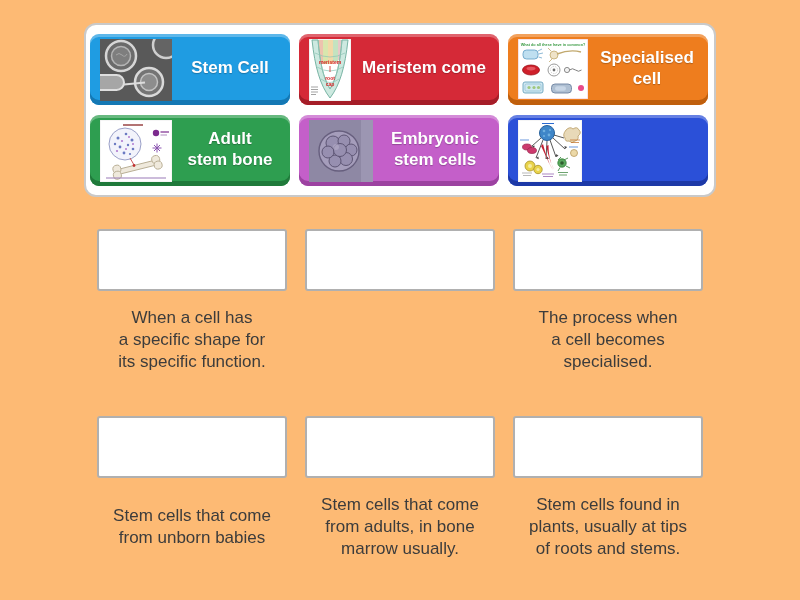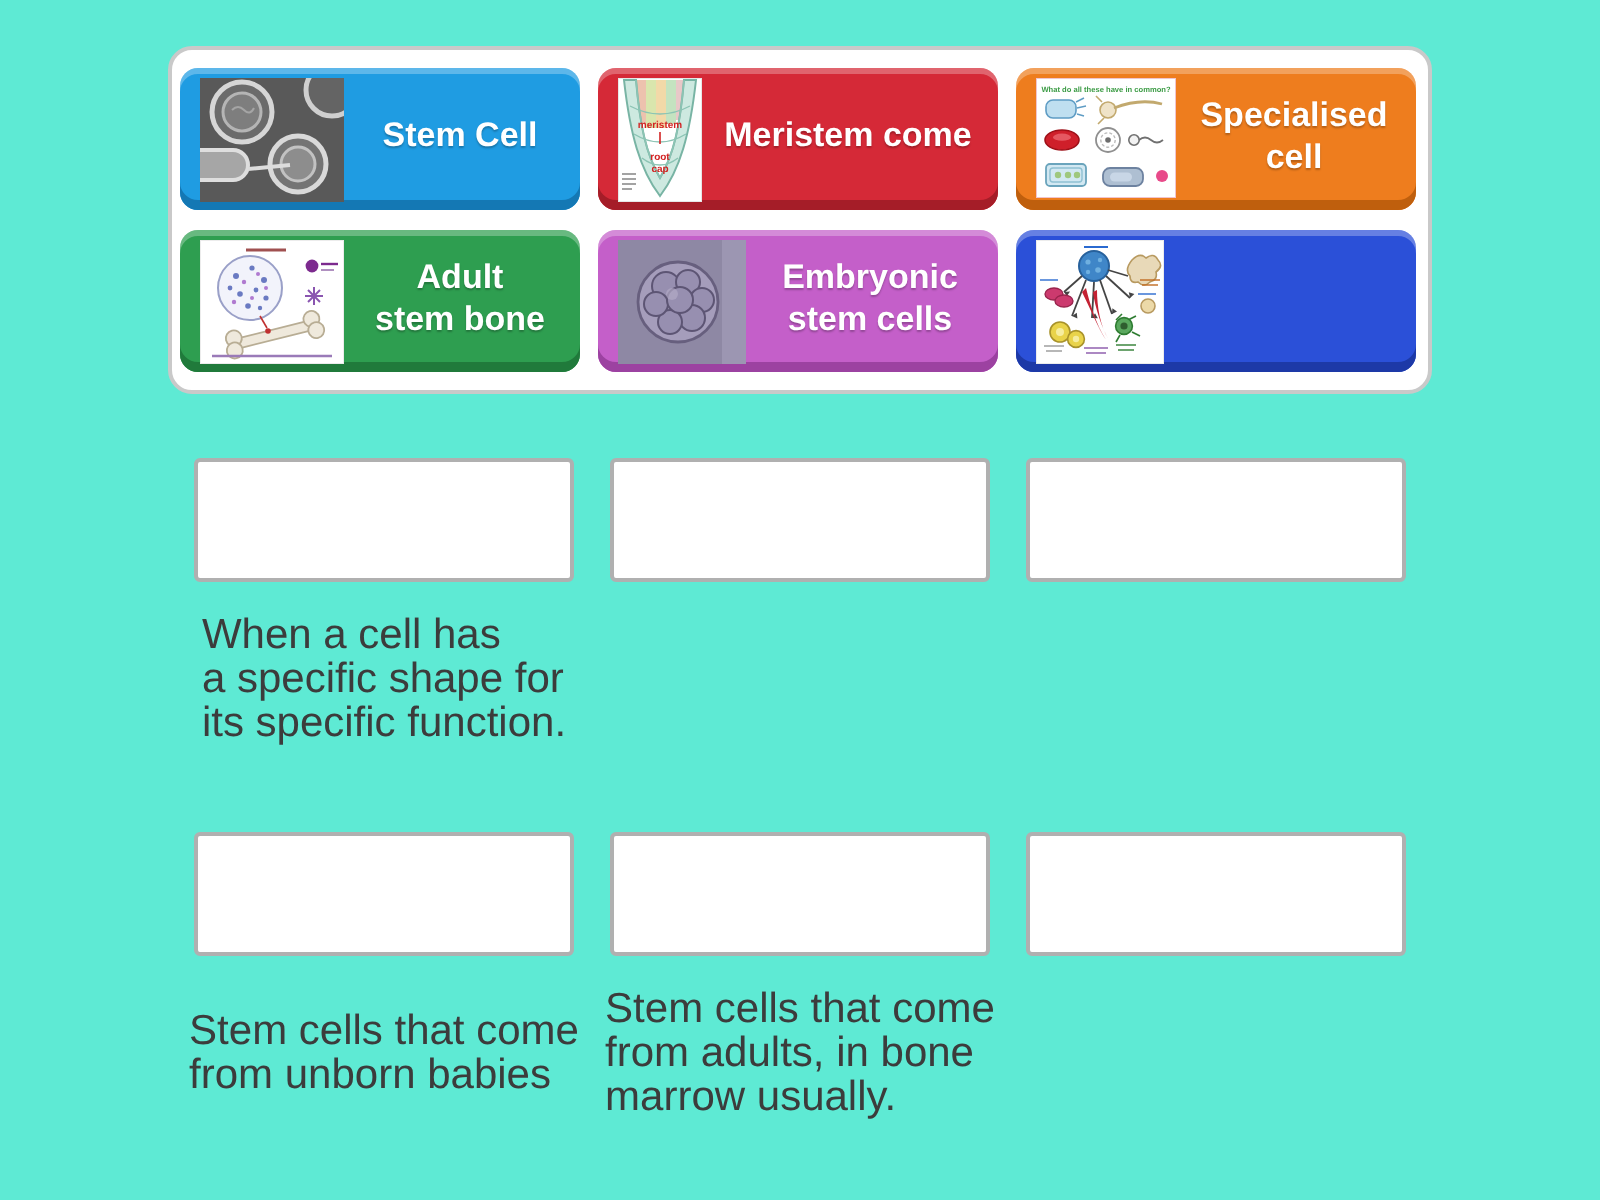--- a/index.html
+++ b/index.html
@@ -1,17 +1,17 @@
 <!DOCTYPE html>
 <html><head>
 <meta charset="utf-8">
 <style>
   html,body{margin:0;padding:0;background:#fff;}
   body{width:800px;height:600px;font-family:"Liberation Sans",sans-serif;overflow:hidden;}
-  .stage{position:relative;width:800px;height:600px;background:#5eead4;}
+  .stage{position:relative;width:800px;height:600px;background:#fdba74;}
 
   
   .keywords-panel{
     position:absolute;left:84px;top:23px;width:632px;height:174px;
     box-sizing:border-box;background:#fff;border:2px solid #c9c9c9;border-radius:12px;
     display:grid;grid-template-columns:repeat(3,200px);grid-template-rows:repeat(2,71px);
     column-gap:9px;row-gap:10px;padding:9px 6px 9px 4px;
   }
   .tile{
     position:relative;border-radius:9px;display:flex;align-items:center;
@@ -32,21 +32,21 @@
     display:grid;grid-template-columns:repeat(3,208px);
   }
   .answer{display:flex;flex-direction:column;align-items:center;}
   .drop-slot{
     width:190px;height:62px;box-sizing:border-box;background:#fff;
     border:2px solid #b0b0b0;border-radius:3px;cursor:pointer;
   }
   .answer-desc{
     height:66px;margin-top:16px;margin-bottom:43px;
     display:flex;align-items:center;justify-content:center;
-    text-align:left;font-size:21px;line-height:22px;color:#3c3c3c;white-space:pre-line;
+    text-align:center;font-size:17px;line-height:22px;color:#3c3c3c;white-space:pre-line;
   }
 </style>
 </head>
 <body>
 
 <div class="stage">
 
   <div class="keywords-panel">
 
     <div class="tile" style="--c: #1f9ce2; --cd: #1478b4;">
@@ -278,33 +278,39 @@
 a specific shape for
 its specific function.</div>
     </div>
 
     <div class="answer">
       <div class="drop-slot"></div>
     </div>
 
     <div class="answer">
       <div class="drop-slot"></div>
+      <div class="answer-desc">The process when
+a cell becomes
+specialised.</div>
     </div>
 
     <div class="answer">
       <div class="drop-slot"></div>
       <div class="answer-desc">Stem cells that come
 from unborn babies</div>
     </div>
 
     <div class="answer">
       <div class="drop-slot"></div>
       <div class="answer-desc">Stem cells that come
 from adults, in bone
 marrow usually.</div>
     </div>
 
     <div class="answer">
       <div class="drop-slot"></div>
+      <div class="answer-desc">Stem cells found in
+plants, usually at tips
+of roots and stems.</div>
     </div>
 
   </div>
 </div>
 
 </body></html>

